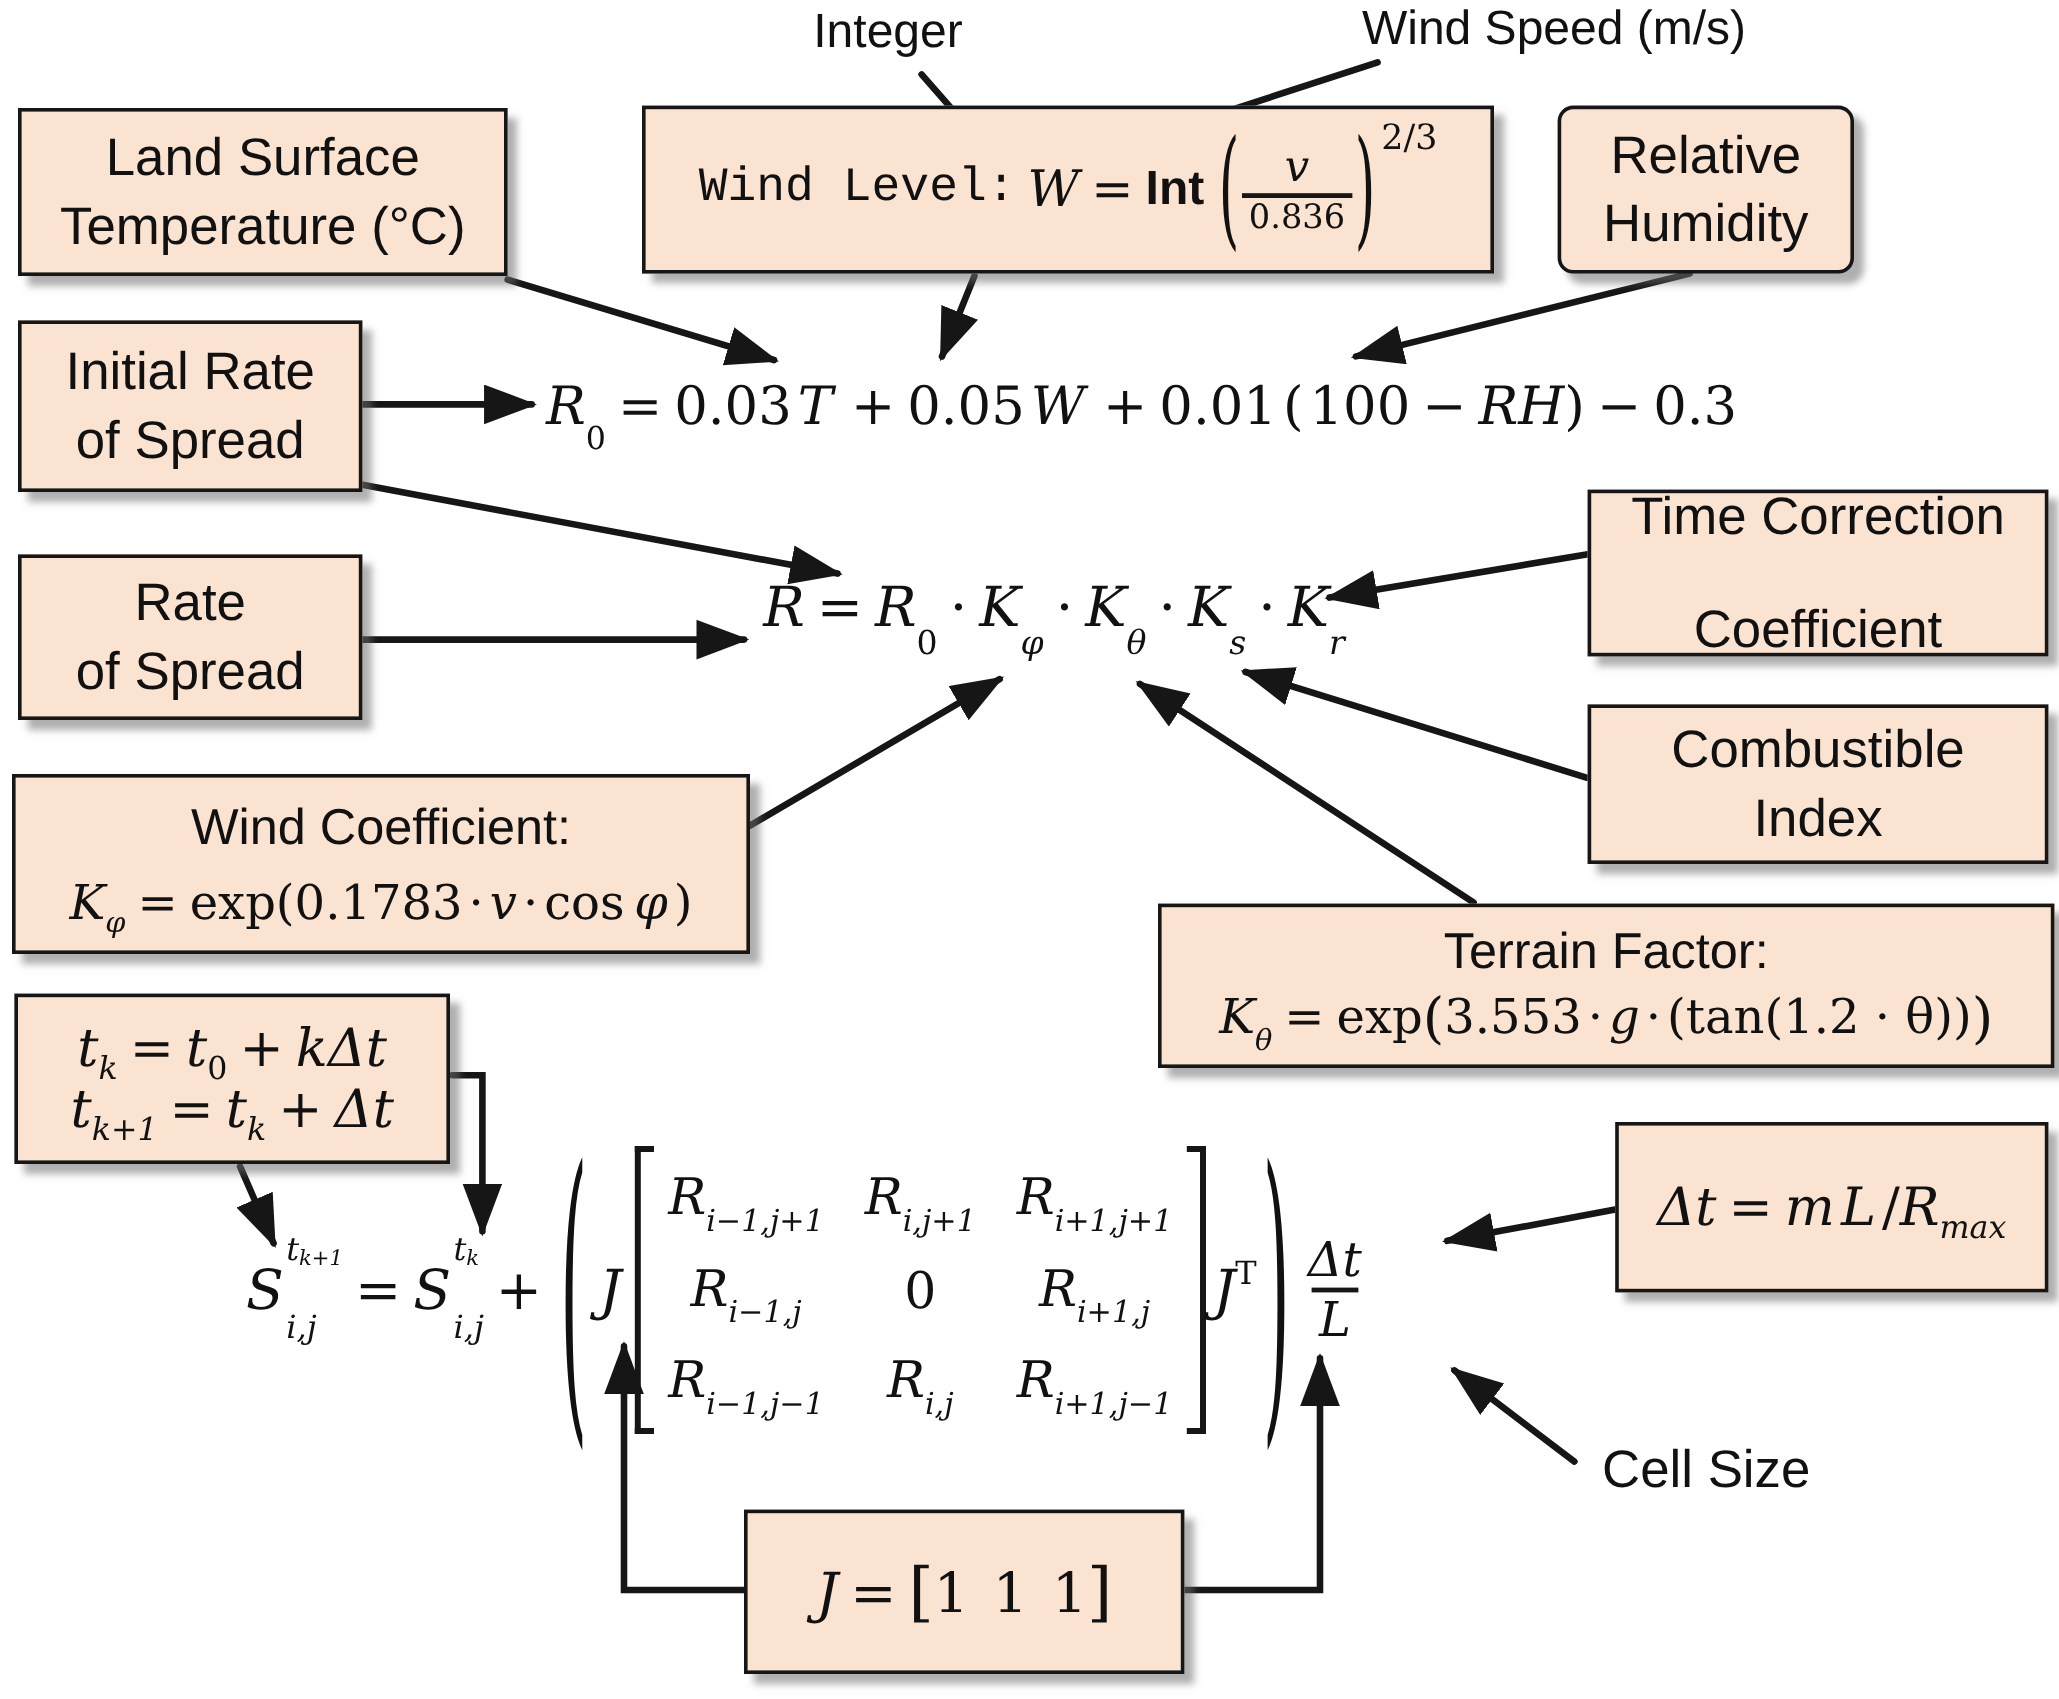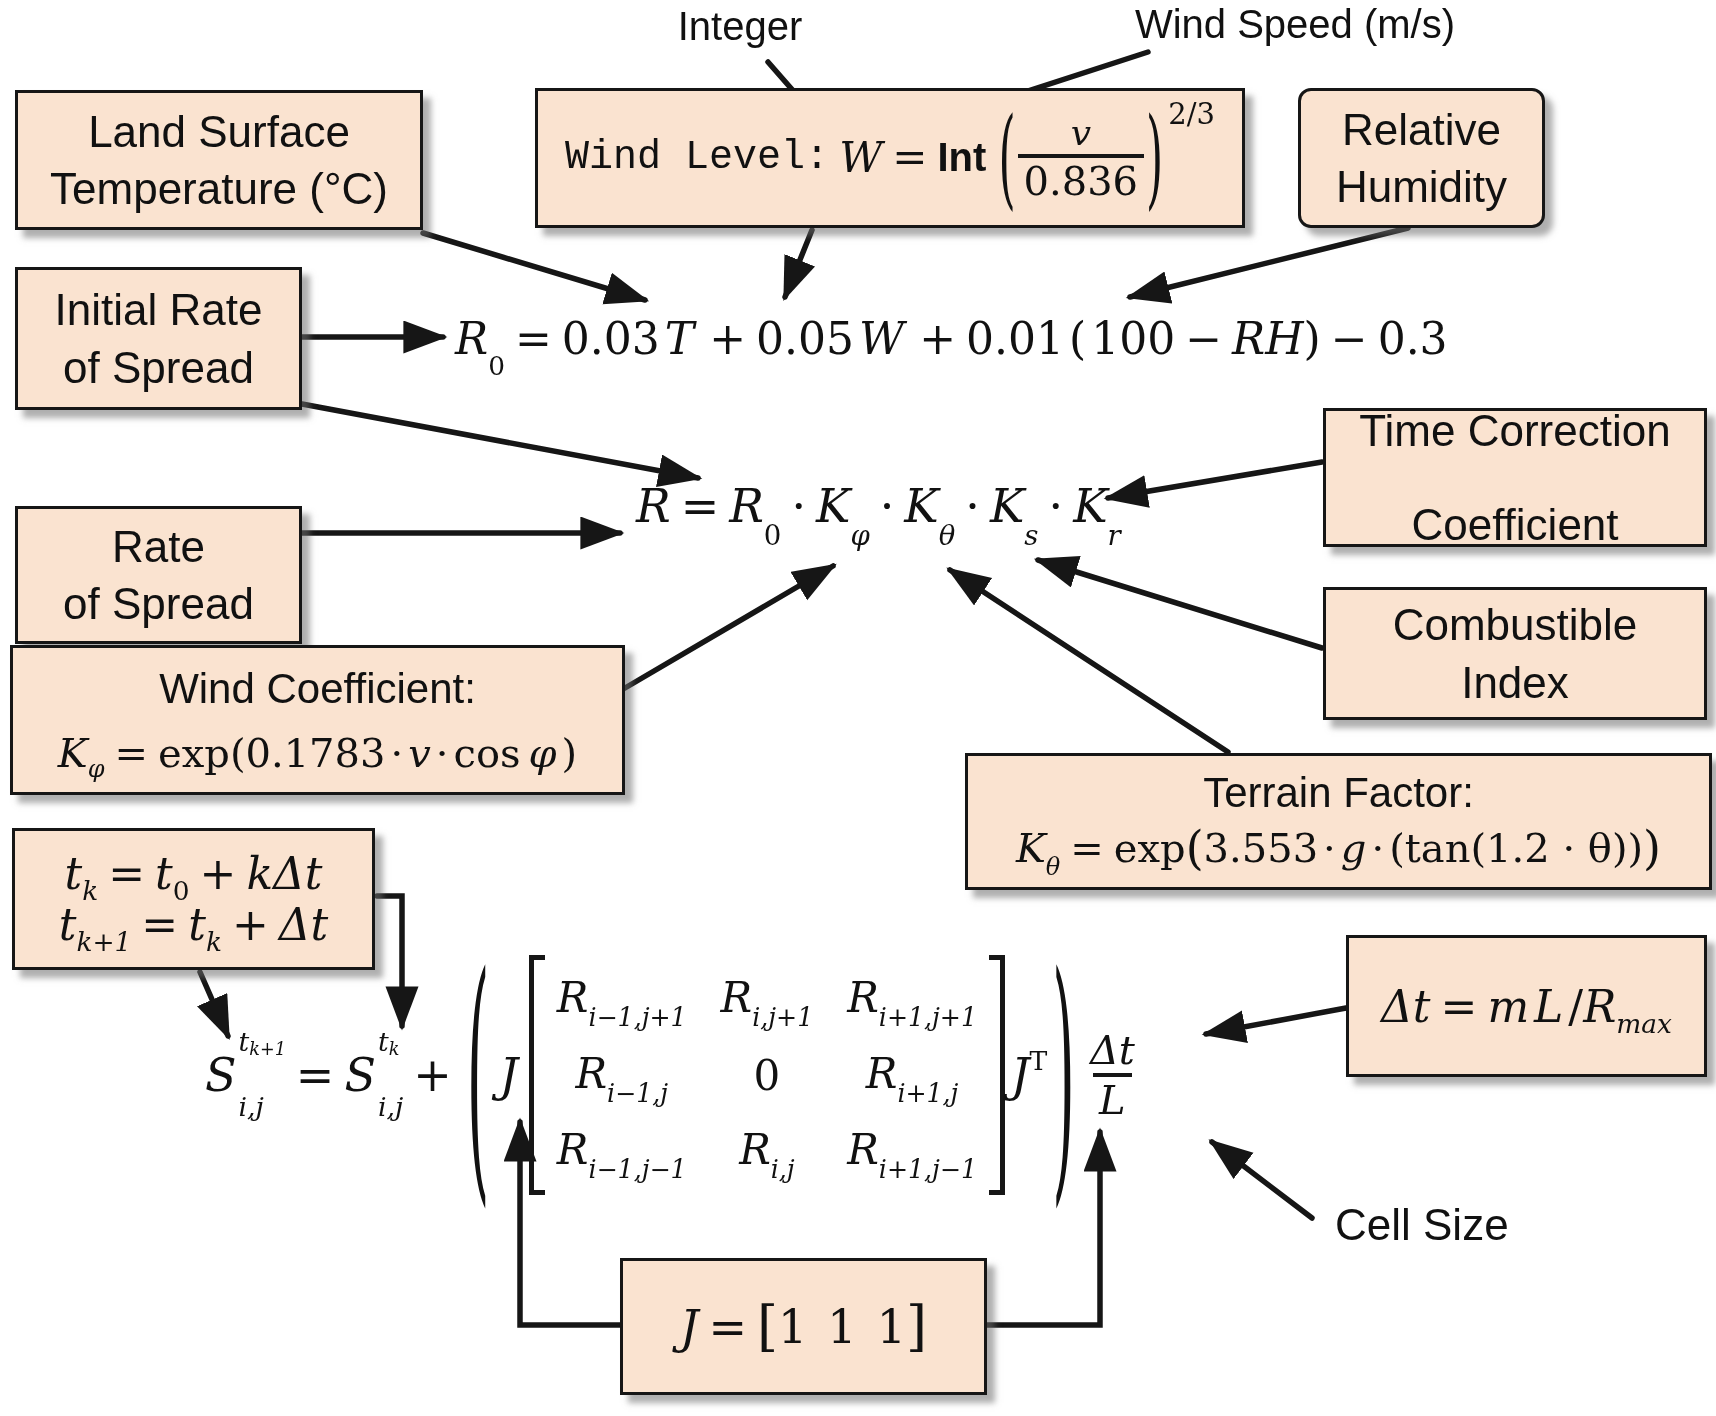--- a/index.html
+++ b/index.html
@@ -110,38 +110,38 @@
 
   <div class="pbox" style="left:535px;top:88px;width:710px;height:140px;">
     <div class="meq" style="font-size:42px;">
       <span class="sanslab" style="font-size:40px;">Wind Level:</span>
       <span class="g">W</span>
       <span class="up">=</span>
       <span class="sansb g" style="font-size:40px;">Int</span>
       <span class="mp">(</span>
       <span class="frac">
         <span class="fnum" style="font-size:36px;padding:0 6px;">v</span>
-        <span class="fden up" style="font-size:40px;padding:0 6px;">0.836</span>
+        <span class="fden up" style="font-size:28px;padding:0 6px;">0.836</span>
       </span>
       <span class="mp">)</span>
       <span class="exp23">2/3</span>
     </div>
   </div>
 
   <div class="pbox" style="left:1298px;top:88px;width:247px;height:140px;border-radius:13px;">
     <div class="btxt">Relative</div>
     <div class="btxt">Humidity</div>
   </div>
 
   <div class="pbox" style="left:15px;top:267px;width:287px;height:143px;">
     <div class="btxt">Initial Rate</div>
     <div class="btxt">of Spread</div>
   </div>
 
-  <div class="pbox" style="left:15px;top:462px;width:287px;height:138px;margin-top:44px;">
+  <div class="pbox" style="left:15px;top:462px;width:287px;height:138px;">
     <div class="btxt">Rate</div>
     <div class="btxt">of Spread</div>
   </div>
 
   <div class="pbox" style="left:1323px;top:408px;width:384px;height:139px;gap:37px;">
     <div class="btxt">Time Correction</div>
     <div class="btxt">Coefficient</div>
   </div>
 
   <div class="pbox" style="left:1323px;top:587px;width:384px;height:133px;">

